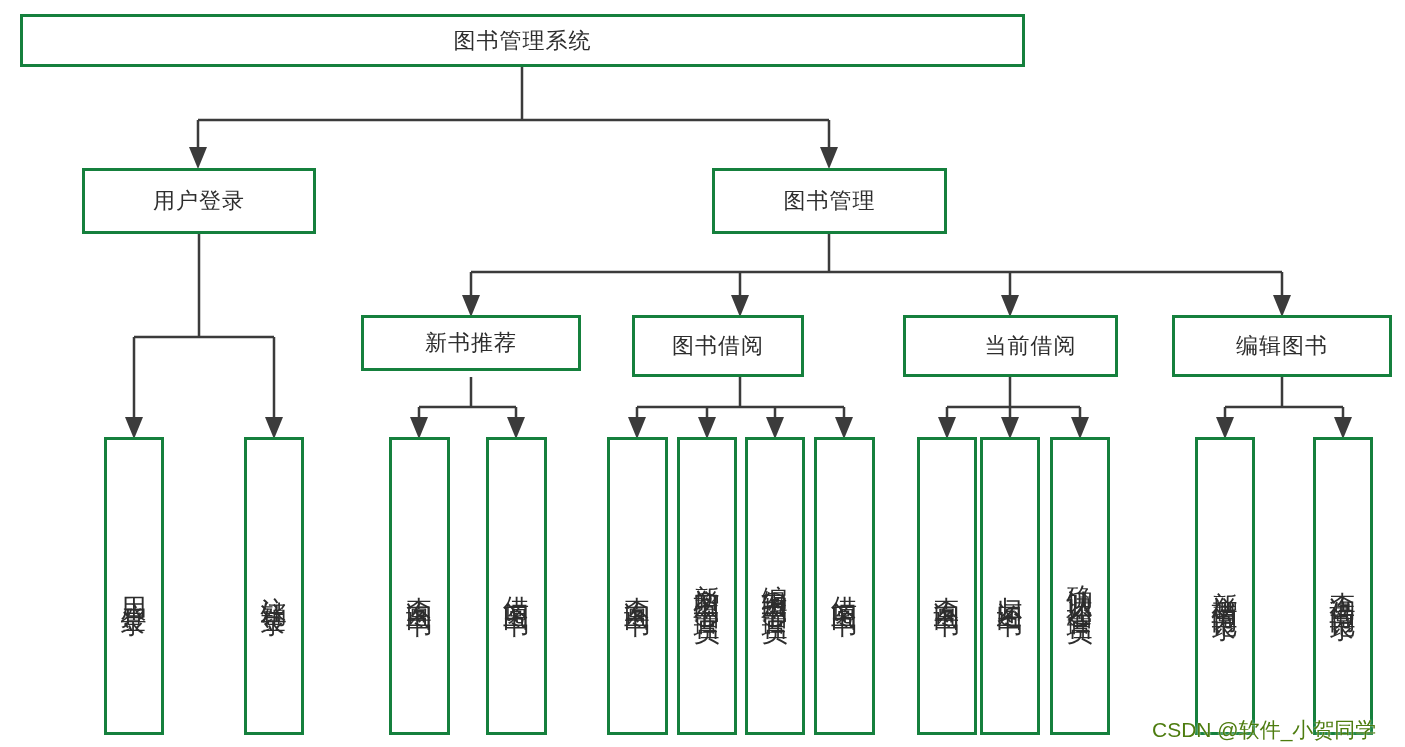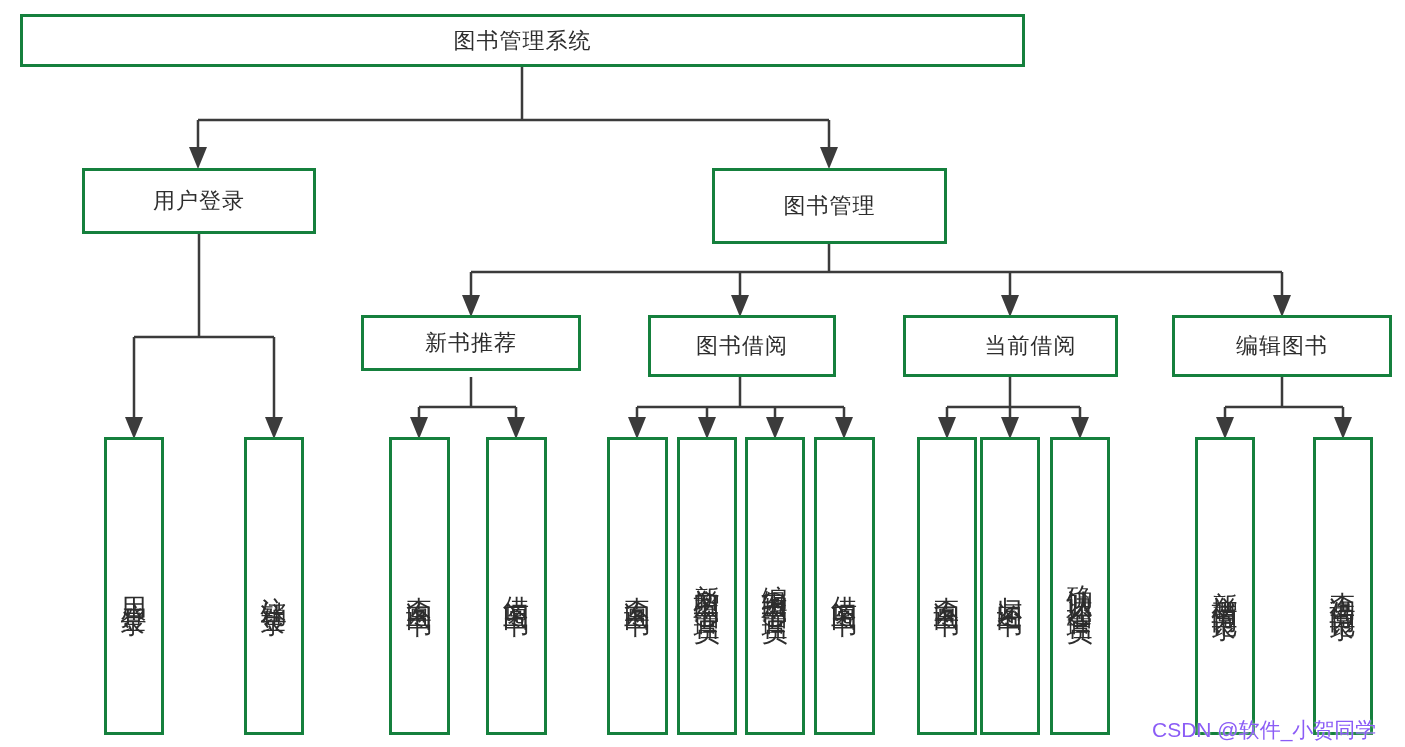--- a/index.html
+++ b/index.html
@@ -28,23 +28,23 @@
     text-orientation:mixed;
     font-size:26px;
     letter-spacing:5px;
     line-height:1;
     white-space:nowrap;
   }
 
   
   #n-root {left:20px;  top:14px;  width:1005px; height:53px;}
   #n-user {left:82px;  top:168px; width:234px;  height:66px;}
-  #n-mgmt {left:712px; top:168px; width:235px;  height:76px;}
+  #n-mgmt {left:712px; top:168px; width:235px;  height:66px;}
   #n-rec  {left:361px; top:315px; width:220px;  height:56px;}
-  #n-bor  {left:648px; top:315px; width:188px;  height:62px;text-align:center;}
+  #n-bor  {left:632px; top:315px; width:172px;  height:62px;text-align:center;}
   #n-cur  {left:903px; top:315px; width:215px;  height:62px;padding-left:40px;}
   #n-log  {left:1172px;top:315px; width:220px;  height:62px;}
 
   
   .vbox{top:437px;height:298px;width:60px;}
   #l1 {left:104px;}
   #l2 {left:244px;}
   #l3 {left:389px;width:61px;}
   #l4 {left:486px;width:61px;}
   #l5 {left:607px;width:61px;}
@@ -55,21 +55,21 @@
   #l10{left:980px;}
   #l11{left:1050px;}
   #l12{left:1195px;}
   #l13{left:1313px;}
 
   .watermark{
     position:absolute;
     left:1152px;
     top:716px;
     font-size:21px;
-    color:#8b5cf6;
+    color:#4d7c0f;
     text-shadow:0 0 2px #ffffff;
     white-space:nowrap;
     z-index:5;
   }
 </style>
 </head>
 <body>
 
 <div class="stage">
 

